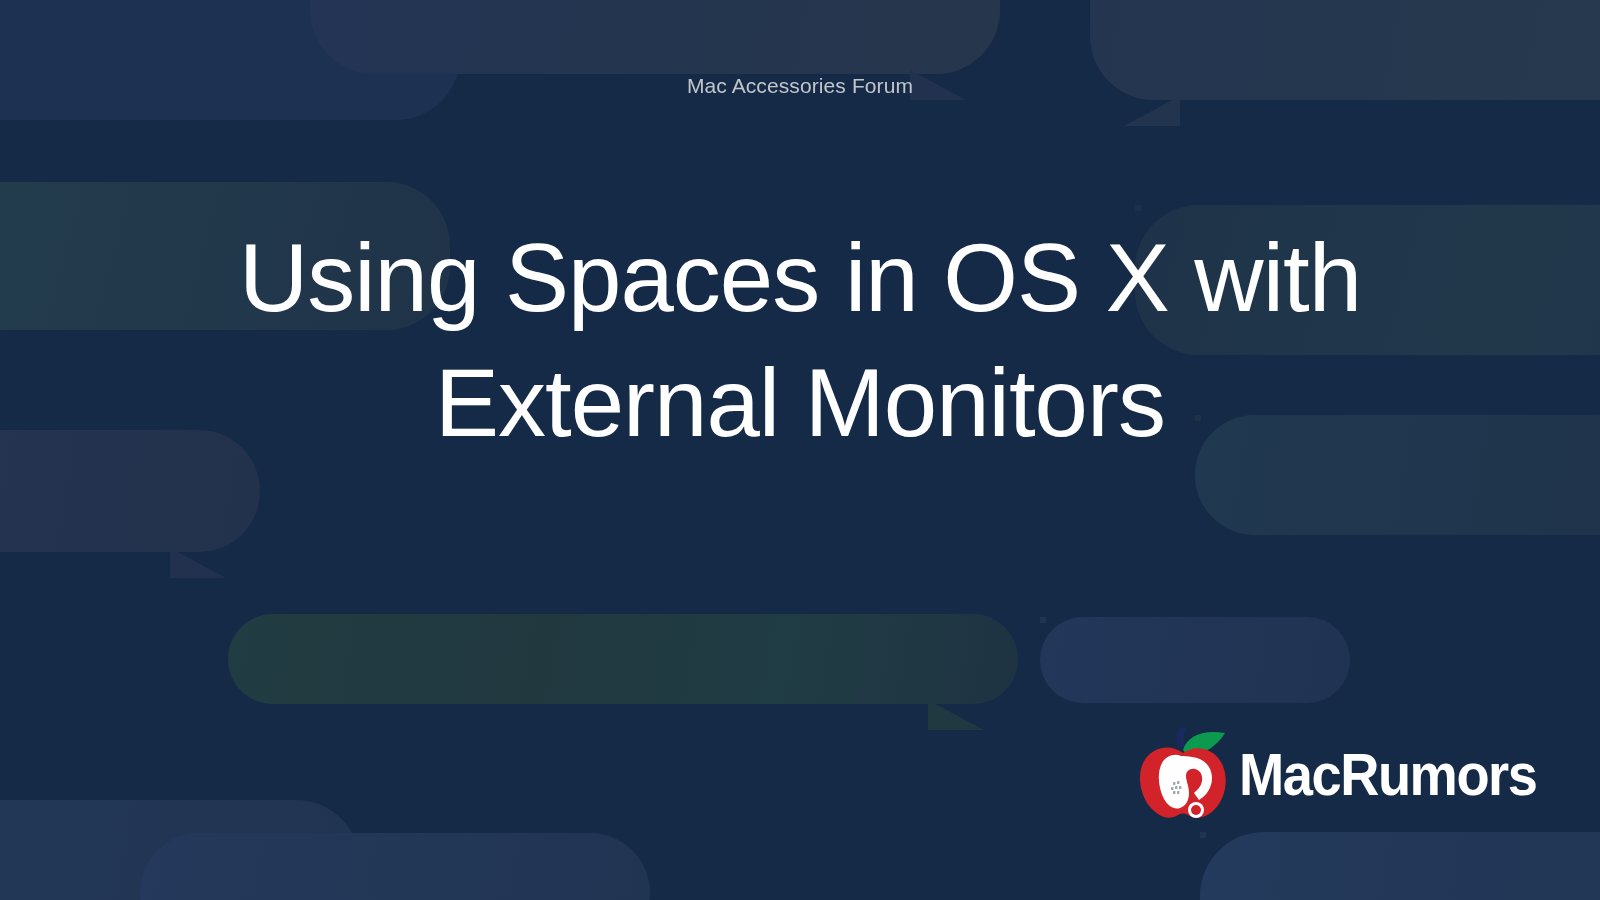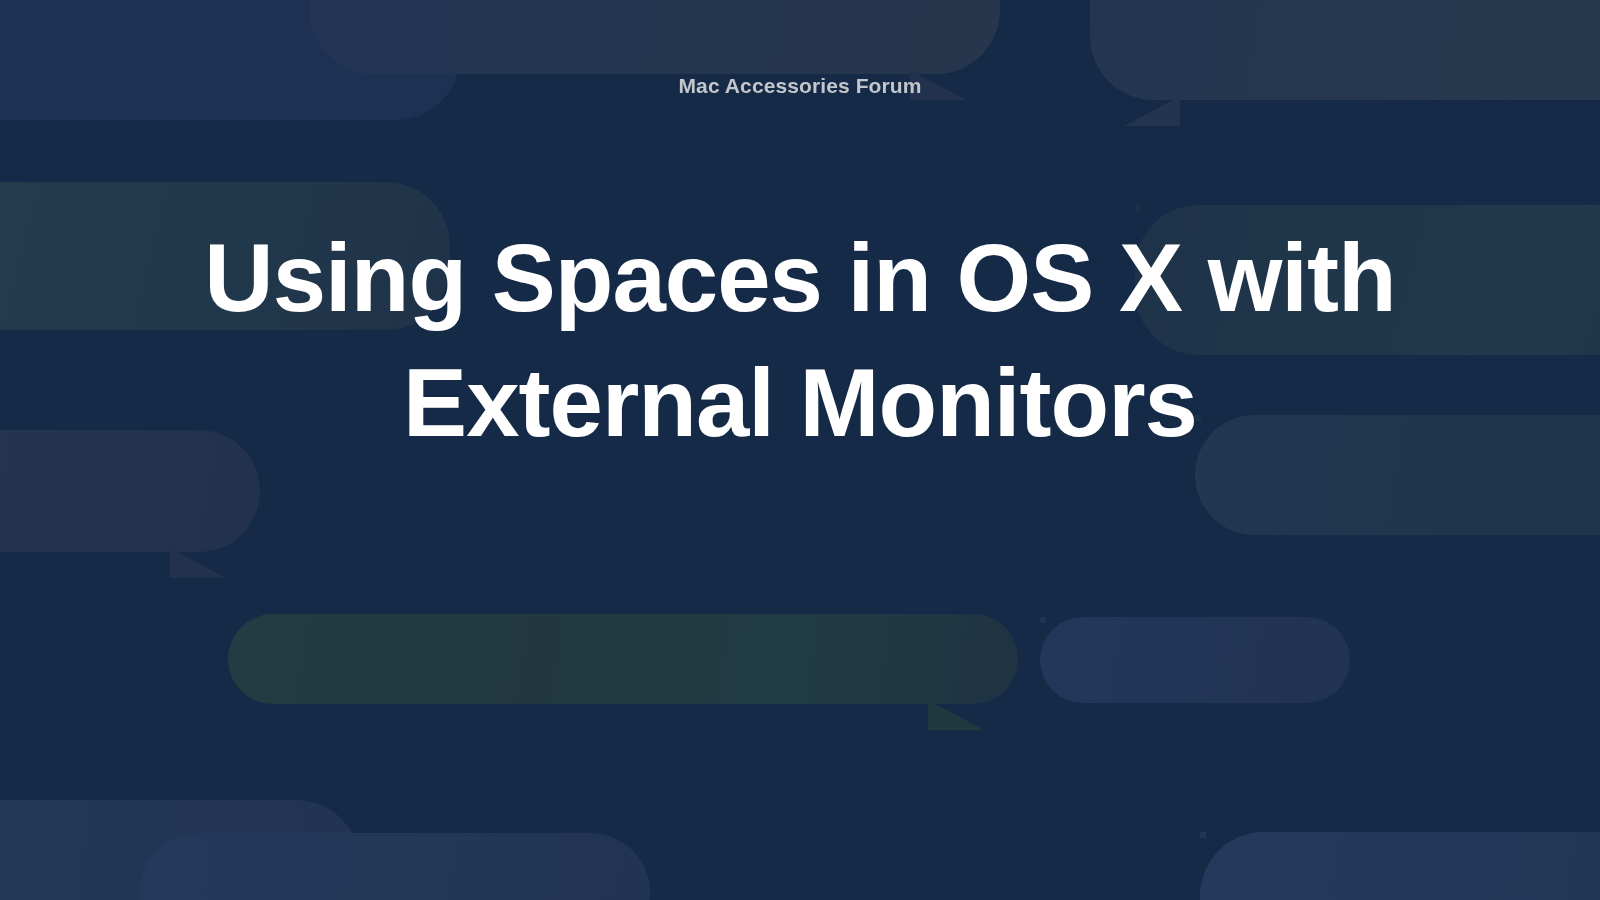--- a/index.html
+++ b/index.html
@@ -68,34 +68,34 @@
     position:relative;
     width:100%; height:100%;
     z-index:5;
   }
 
   #forum-label {
     position:absolute;
     top:74px; left:0; right:0;
     text-align:center;
     font-size:21px;
-    font-weight:bold;
+    font-weight:normal;
     letter-spacing:0.1px;
     color:#c2c6cb;
   }
 
   #headline {
     position:absolute;
     left:60px; right:60px;
     top:216px;
     text-align:center;
     color:#ffffff;
     font-size:96px;
     line-height:1.3;
-    font-weight:bold;
+    font-weight:normal;
     letter-spacing:-1px;
   }
 
   #posted-by {
     position:absolute;
     left:48px;
     top:768px;
     font-size:31px;
     font-weight:bold;
     color:#bcc1c7;
@@ -143,15 +143,62 @@
     <div class="bub" id="bub-bottom-right"></div>
   </div>
 
   <div class="content">
 
     <div id="forum-label">Mac Accessories Forum</div>
 
     <h1 id="headline">Using Spaces in OS X with External Monitors</h1>
 
 
+    <div id="logo">
+
+      <svg id="logo-apple-icon" viewBox="0 0 100 98">
+
+        <path d="M44 8 C45 2 50 0 53 2 C50 7 50 14 52 20 L46 22 C43 18 43 12 44 8 Z" fill="#1b2a5e"></path>
+
+        <path d="M50 24 C54 10 70 3 92 7 C84 20 72 28 58 28 C55 28 52 27 50 24 Z" fill="#0c9b4e"></path>
+
+        <path d="M50 27
+                 C39 18 22 20 13 32
+                 C2 47 7 72 20 84
+                 C28 92 37 94 45 89
+                 C48 87 52 87 55 89
+                 C63 94 73 92 81 84
+                 C94 71 97 48 86 33
+                 C77 21 61 19 50 27 Z" fill="#d2232a"></path>
+
+        <path d="M48 30
+                 C41 27 33 30 29 37
+                 C24 46 25 62 31 73
+                 C35 80 41 84 47 82
+                 C53 80 56 74 56 67
+                 C56 60 53 55 53 50
+                 C53 45 57 42 62 43
+                 C67 44 70 49 69 55
+                 C68 61 64 64 61 67
+                 L66 74
+                 C73 70 79 62 79 52
+                 C79 40 70 32 59 31
+                 C55 30 51 30 48 30 Z" fill="#ffffff"></path>
+
+        <circle cx="63" cy="84" r="8" fill="#ffffff"></circle>
+        <circle cx="63" cy="84" r="5" fill="#d2232a"></circle>
+
+        <g fill="#8f9aa6" opacity="0.85">
+          <rect x="40" y="56" width="2.4" height="3" rx="0.6"></rect>
+          <rect x="44" y="55" width="2.4" height="3" rx="0.6"></rect>
+          <rect x="38" y="61" width="2.4" height="3" rx="0.6"></rect>
+          <rect x="42" y="60" width="2.4" height="3" rx="0.6"></rect>
+          <rect x="46" y="60" width="2.4" height="3" rx="0.6"></rect>
+          <rect x="40" y="65" width="2.4" height="3" rx="0.6"></rect>
+          <rect x="44" y="65" width="2.4" height="3" rx="0.6"></rect>
+        </g>
+      </svg>
+
+      <div id="logo-wordmark">MacRumors</div>
+    </div>
 
   </div>
 </div>
 
 </body></html>

